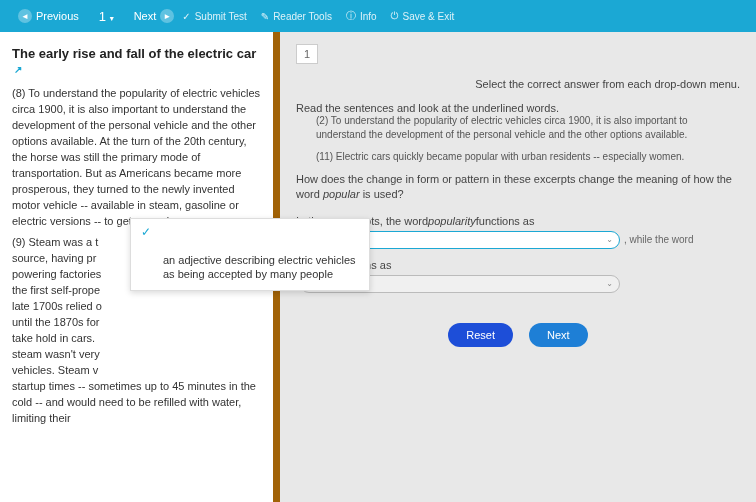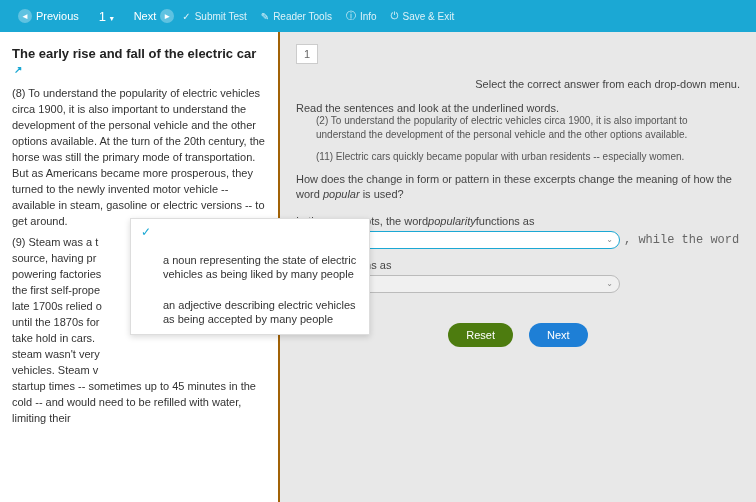--- a/index.html
+++ b/index.html
@@ -8,43 +8,43 @@
     .topbar { background: #1ba8d4; height: 32px; display: flex; align-items: center; padding: 0 10px; color: #fff; font-size: 11px; }
     .nav-btn { display: flex; align-items: center; gap: 4px; cursor: pointer; padding: 0 8px; }
     .nav-circle { width: 14px; height: 14px; border-radius: 50%; background: rgba(255,255,255,0.3); display: flex; align-items: center; justify-content: center; font-size: 8px; }
     .page-indicator { color: #fff; padding: 0 12px; font-size: 13px; }
     .test-title { color: #fff; font-size: 14px; padding-left: 20px; flex: 1; }
     .topbar-right { display: flex; align-items: center; gap: 14px; font-size: 10px; color: rgba(255,255,255,0.85); }
     .topbar-item { display: flex; align-items: center; gap: 4px; cursor: pointer; }
     .small-icon { font-size: 10px; }
     
     .main { display: flex; height: calc(100% - 32px); }
-    .passage-panel { width: 280px; background: #fff; padding: 14px 12px; overflow: hidden; position: relative; border-right: 2px solid #a16207; }
+    .passage-panel { width: 280px; background: #fff; padding: 14px 12px; overflow: hidden; position: relative; border-right: 7px solid #a16207; }
     .passage-title { font-weight: bold; font-size: 13px; margin-bottom: 10px; color: #222; }
     .external-icon { color: #1ba8d4; font-size: 10px; margin-left: 2px; }
     .passage-text { font-size: 11px; line-height: 1.45; color: #333; }
     .passage-text p { margin-bottom: 6px; }
     
     .question-panel { flex: 1; background: #e8e8e8; padding: 12px 16px; position: relative; }
     .q-number { background: #fff; border: 1px solid #ccc; width: 22px; height: 20px; display: flex; align-items: center; justify-content: center; font-size: 11px; margin-bottom: 14px; color: #666; }
     .q-instruction { font-size: 11px; color: #444; margin-bottom: 12px; text-align: right; }
     .q-subinstruction { font-size: 11px; color: #444; margin-bottom: 0; }
     .excerpt { font-size: 10px; color: #555; padding-left: 20px; margin-bottom: 8px; line-height: 1.4; }
     .underlined { }
     .q-prompt { font-size: 11px; color: #444; margin-bottom: 12px; line-height: 1.4; }
     .italic { font-style: italic; }
     .dropdown-line { font-size: 11px; color: #444; margin: 10px 0 4px 0; display: flex; align-items: center; flex-wrap: wrap; }
     .dropdown-box { border: 1px solid #1ba8d4; border-radius: 10px; background: #fff; height: 18px; flex: 1; max-width: 320px; display: flex; align-items: center; justify-content: flex-end; padding: 0 6px; margin: 0 4px; }
     .dropdown-box.gray { border-color: #bbb; background: #f0f0f0; }
     .dropdown-arrow { font-size: 8px; color: #888; }
-    .after-text { font-size: 12px; color: #666; white-space: nowrap; font-family: Liberation Mono, monospace; }
+    .after-text { font-size: 10px; color: #666; white-space: nowrap; }
     
     .btn-row { display: flex; justify-content: center; gap: 16px; margin-top: 30px; }
     .btn { border: none; border-radius: 14px; padding: 6px 18px; font-size: 11px; color: #fff; cursor: pointer; }
-    .btn-reset { background: #4d7c0f; }
+    .btn-reset { background: #1d4ed8; }
     .btn-next { background: #1e7fd6; }
     
     .dropdown-popup { position: absolute; left: 130px; top: 218px; width: 240px; background: #fff; border: 1px solid #ddd; box-shadow: 0 2px 6px rgba(0,0,0,0.15); z-index: 10; font-size: 11px; }
     .dd-check { padding: 6px 10px; color: #1ba8d4; font-size: 12px; }
     .dd-option { padding: 8px 10px 8px 32px; line-height: 1.3; cursor: pointer; color: #333; }
     
     .chevron { font-size: 8px; }
   </style>
 </head>
 <body>
@@ -140,15 +140,14 @@
     </div>
     <div class="btn-row">
       <button class="btn btn-reset">Reset</button>
       <button class="btn btn-next">Next</button>
     </div>
   </div>
 </div>
 
 <div class="dropdown-popup">
   <div class="dd-check">✓</div>
-  <div class="dd-option">a noun representing the state of electric vehicles as being liked by many people</div>
   <div class="dd-option">an adjective describing electric vehicles as being accepted by many people</div>
 </div>
 
 </body></html>

